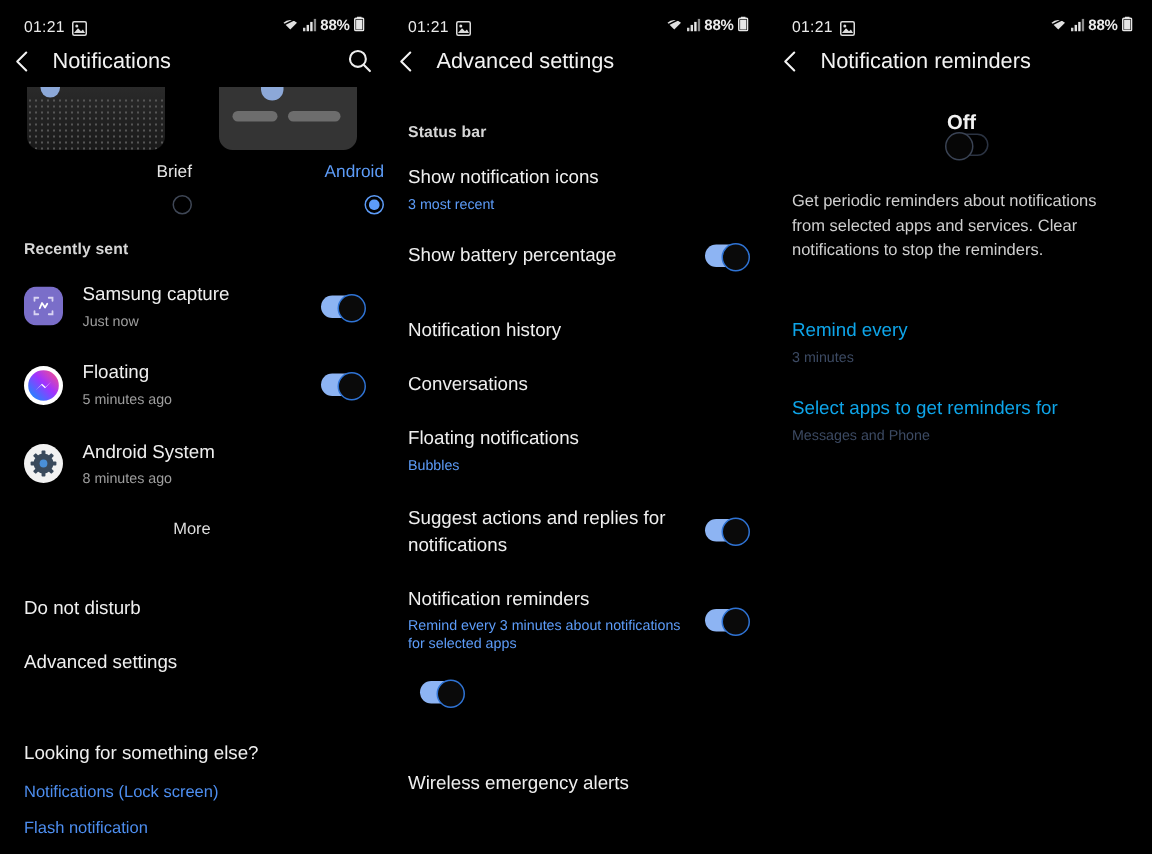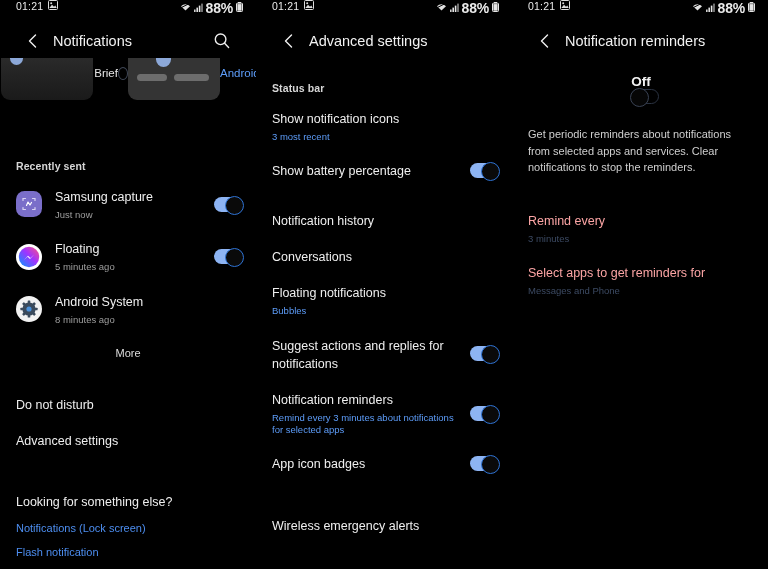--- a/index.html
+++ b/index.html
@@ -13,47 +13,47 @@
   .panel {
     width:256px; height:569px;
     background:#000;
     position:relative;
     overflow:hidden;
   }
 
   
   .statusbar {
     height:24px;
-    display:flex; align-items:flex-start;
+    display:flex; align-items:flex-end;
     padding:0 8px;
     font-size:10px; color:#e8e8e8;
     letter-spacing:.2px;
   }
   .sb-time { font-size:10.5px; color:#eaeaea; padding-left:8px; }
   .sb-shot { margin-left:5px; display:flex; align-items:center; }
   .sb-right { margin-left:auto; display:flex; align-items:center; gap:3px; padding-right:5px; }
-  .sb-batt-text { font-size:14px; color:#eaeaea; font-weight:600; letter-spacing:-.2px; }
+  .sb-batt-text { font-size:10px; color:#eaeaea; font-weight:600; letter-spacing:-.2px; }
 
   
   .appbar {
     height:34px;
     display:flex; align-items:center;
-    padding:0 23px;
+    padding:0 5px;
   }
   .back-chev { width:20px; height:20px; flex:0 0 auto; }
   .appbar-title {
     font-size:14.5px; color:#f2f2f2; margin-left:10px;
     white-space:nowrap;
   }
   .appbar-spacer { flex:1 1 auto; }
   .search-btn { width:22px; height:22px; }
 
   
   .previews { display:flex; height:92px; padding-top:0; }
-  .preview-col { width:50%; display:flex; flex-direction:row; align-items:flex-start; }
+  .preview-col { width:50%; display:flex; flex-direction:column; align-items:flex-end; }
   .preview-frame {
     width:100%; height:42px; position:relative;
     display:flex; justify-content:center; align-items:flex-end;
   }
   .rail { position:absolute; top:0; width:1.5px; height:42px; background:#6a6a6a; }
   .rail.l { left:32px; } .rail.r { right:32px; }
   .card-brief {
     width:92px; height:42px;
     background:linear-gradient(#2a2a2a,#1a1a1a);
     border-radius:0 0 9px 9px;
@@ -100,21 +100,21 @@
   .row {
     display:flex; align-items:center;
     padding:9px 14px 9px 16px;
     min-height:30px;
   }
   .row-icon { width:26px; height:26px; flex:0 0 auto; margin-right:13px; }
   .row-text { flex:1 1 auto; min-width:0; }
   .row-title { font-size:12.5px; color:#efefef; line-height:1.28; }
   .row-sub { font-size:9.5px; color:#9e9e9e; line-height:1.3; margin-top:4px; }
   .row-sub.blue { color:#5d9cf8; }
-  .row.dim .row-title { color:#fca5a5; }
+  .row.dim .row-title { color:#0ea5e9; }
   .row.dim .row-sub { color:#3c4a63; }
 
   
   .toggle {
     width:28px; height:15px; border-radius:9px; flex:0 0 auto;
     position:relative; margin-left:8px;
   }
   .toggle.on { background:#8db4f3; }
   .toggle.on::after {
     content:""; position:absolute; top:-1px; right:-2px;
@@ -426,23 +426,20 @@
 
     <div class="row">
       <span class="row-text">
         <span class="row-title">Notification reminders</span>
         <span class="row-sub blue" style="display:block">Remind every 3 minutes about notifications for selected apps</span>
       </span>
       <span class="toggle on"></span>
     </div>
 
     <div class="row">
-      <span class="row-text">
-        <span class="row-title">App icon badges</span>
-      </span>
       <span class="toggle on"></span>
     </div>
 
     <div class="spacer-md"></div>
 
     <div class="row">
       <span class="row-text">
         <span class="row-title">Wireless emergency alerts</span>
       </span>
     </div>

